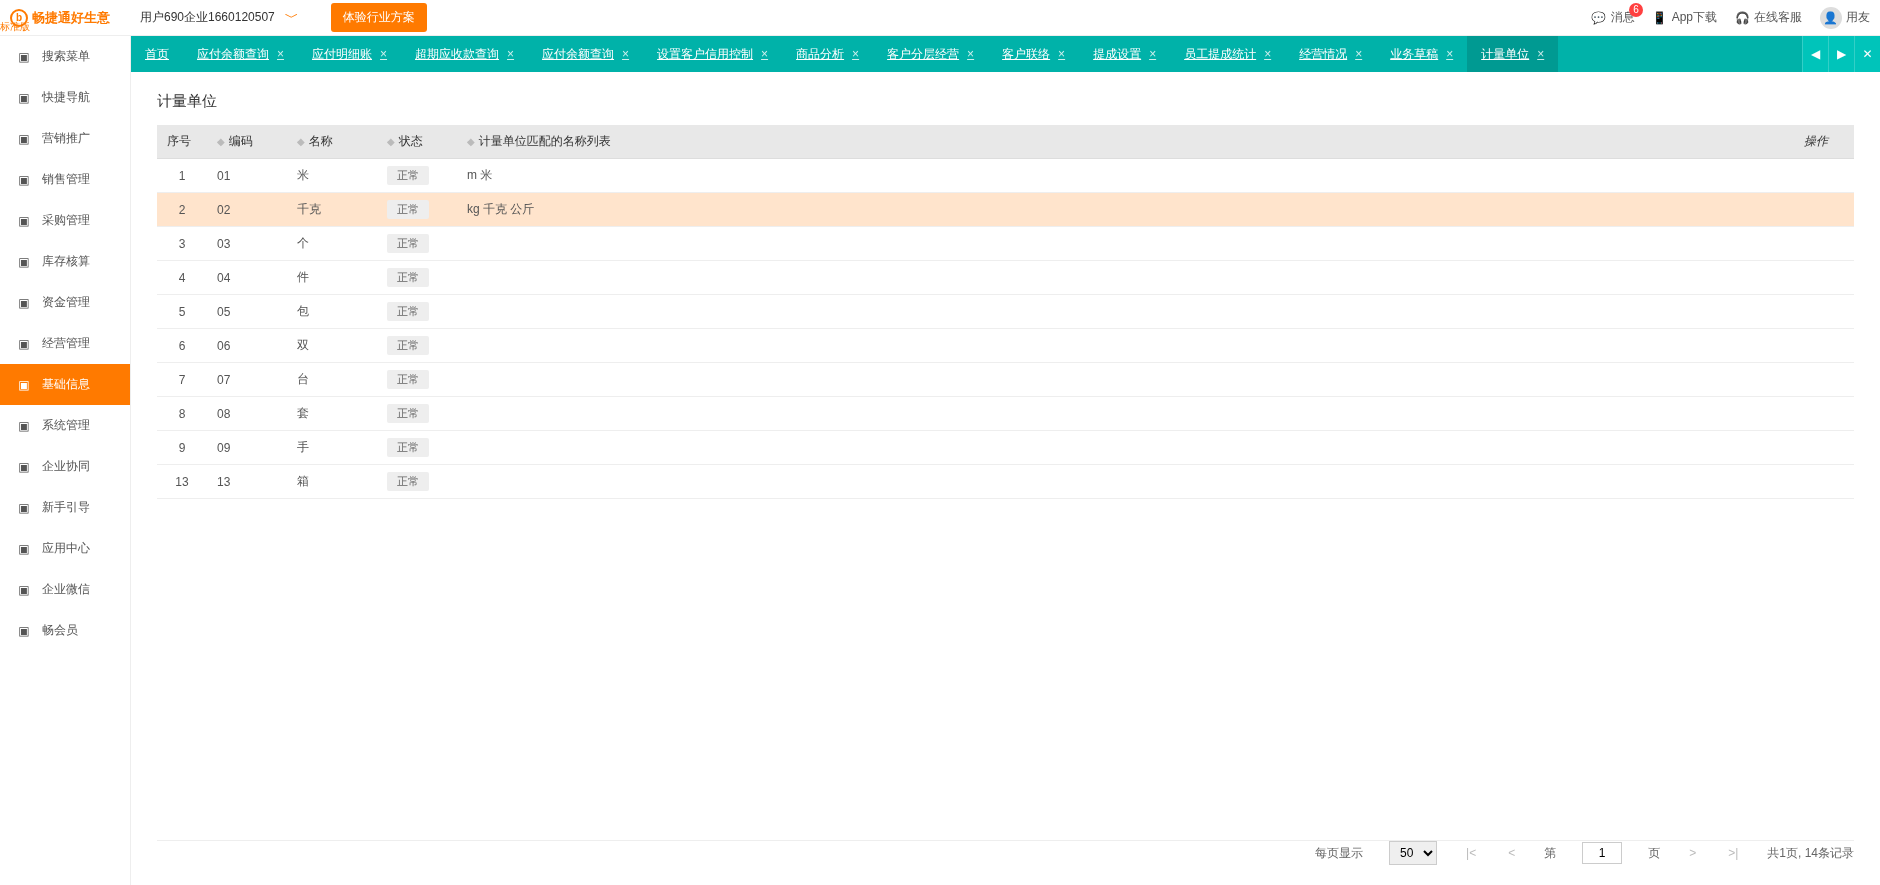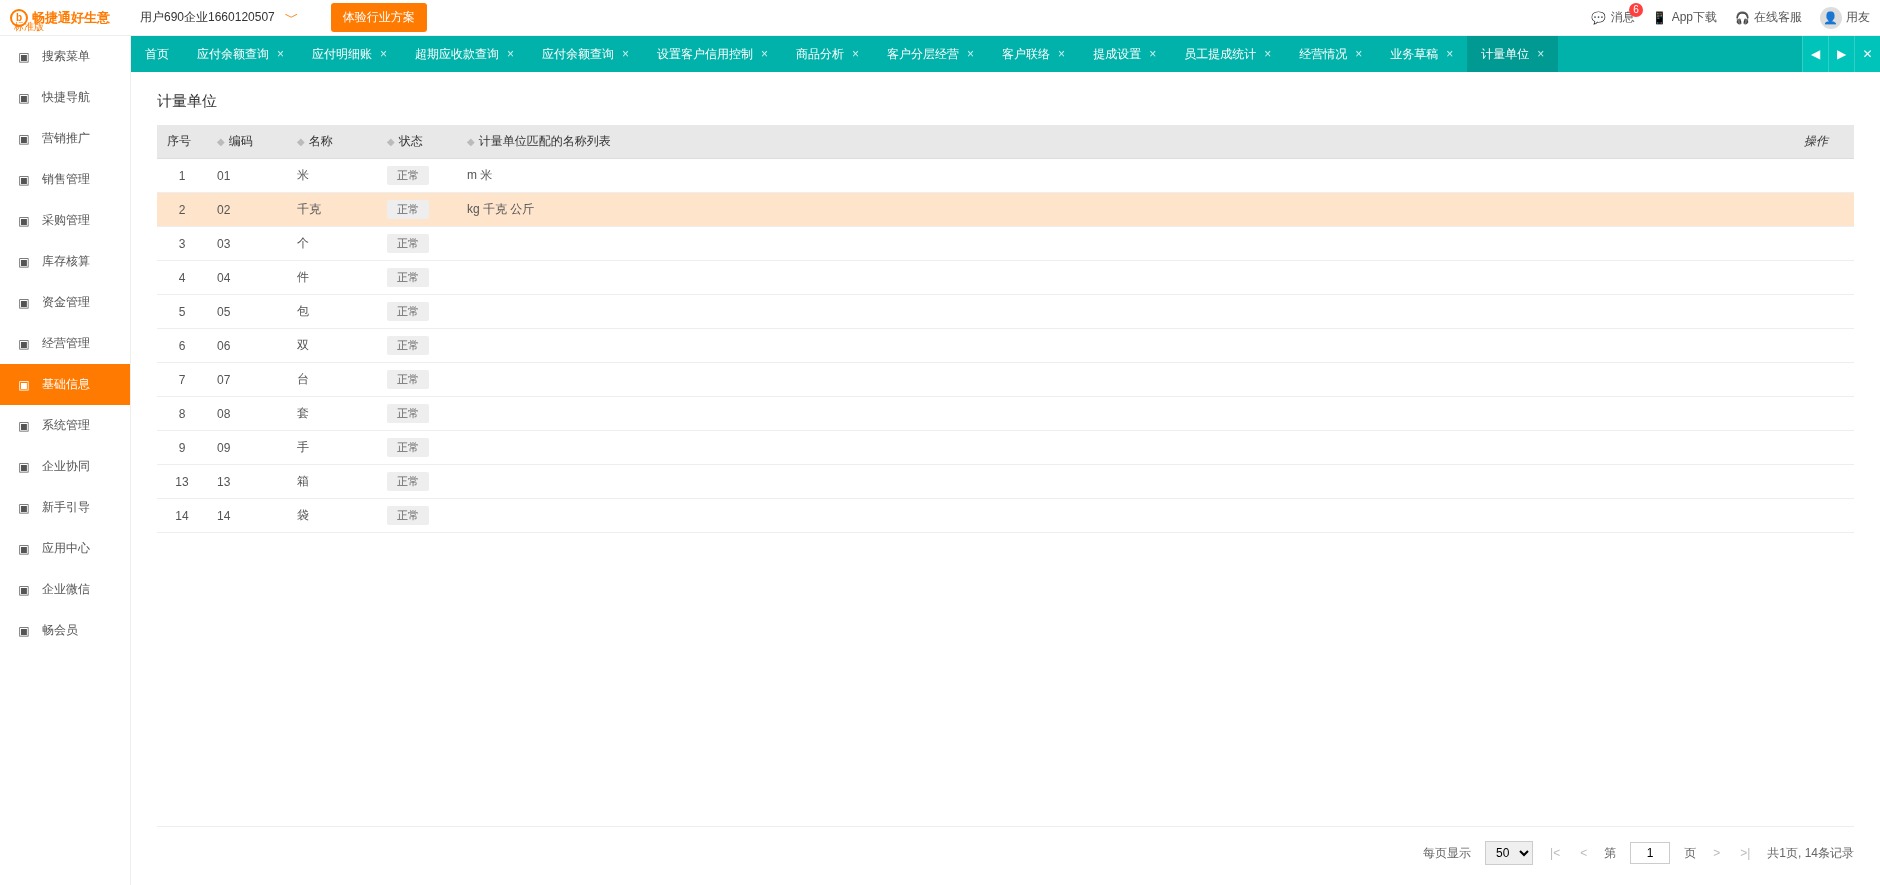--- a/index.html
+++ b/index.html
@@ -9,54 +9,54 @@
 .header { height:36px; display:flex; align-items:center; padding:0 10px; border-bottom:1px solid #eee; }
 .logo { display:flex; align-items:center; gap:4px; color:#ff7a00; font-weight:bold; font-size:13px; margin-right:30px; }
 .logo-icon { width:18px; height:18px; border:2px solid #ff7a00; border-radius:50%; display:flex; align-items:center; justify-content:center; font-size:10px; }
 .user-select { display:flex; align-items:center; gap:10px; cursor:pointer; color:#333; }
 .chevron { color:#ff7a00; font-size:14px; }
 .try-btn { margin-left:32px; background:#ff7a00; color:#fff; padding:6px 12px; border:none; border-radius:3px; cursor:pointer; font-size:12px; }
 .header-right { margin-left:auto; display:flex; align-items:center; gap:18px; color:#555; }
 .hbtn { display:flex; align-items:center; gap:4px; cursor:pointer; position:relative; }
 .badge { position:absolute; top:-6px; right:-8px; background:#ff4040; color:#fff; border-radius:8px; padding:0 4px; font-size:10px; line-height:14px; }
 .avatar { width:22px; height:22px; border-radius:50%; background:#ddd; display:flex; align-items:center; justify-content:center; }
-.sub-brand { position:absolute; top:20px; left:14px; color:#ff7a00; font-size:10px; }
+.sub-brand { position:absolute; top:20px; left:0; color:#ff7a00; font-size:10px; }
 
 
 .body { display:flex; height:calc(100vh - 36px); }
 .sidebar { width:131px; border-right:1px solid #eee; overflow-y:auto; }
 .side-item { display:flex; align-items:center; gap:10px; padding:12px 16px; cursor:pointer; color:#555; }
 .side-item.active { background:#ff7a00; color:#fff; }
 .s-icon { width:16px; height:16px; display:flex; align-items:center; justify-content:center; }
 
 
 .main { flex:1; display:flex; flex-direction:column; overflow:hidden; }
 .tabs { background:#00b2a9; display:flex; align-items:center; height:36px; color:#fff; overflow:hidden; }
-.tab { padding:12px 14px; height:100%; display:flex; align-items:center; gap:4px; cursor:pointer; white-space:nowrap; font-size:12px; }
+.tab { padding:12px 14px; height:100%; display:flex; align-items:center; gap:4px; cursor:pointer; white-space:nowrap; font-size:12px;text-decoration:underline; }
 .tab .x { margin-left:4px; opacity:.8; }
 .tab.active { background:#009a92; }
 .tab-nav { background:#00c4ba; width:26px; height:100%; display:flex; align-items:center; justify-content:center; cursor:pointer; border-left:1px solid rgba(255,255,255,.2); }
 
 
 .content { flex:1; padding:20px 26px; overflow:auto; display:flex; flex-direction:column; }
 .page-title { font-size:15px; color:#333; margin-bottom:14px; }
 .table { width:100%; border-collapse:collapse; }
 .table th { background:#e8e8e8; font-weight:normal; text-align:left; padding:8px 10px; font-size:12px; color:#333; border-bottom:1px solid #ddd; }
 .table th .sort { color:#bbb; margin-right:4px; font-size:10px; }
 .table td { padding:7px 10px; border-bottom:1px solid #eee; font-size:12px; color:#555; }
 .table tr.hl td { background:#ffe4cc; }
 .status-tag { background:#eee; padding:2px 10px; border-radius:2px; font-size:11px; color:#666; display:inline-block; }
 .col-idx { width:50px; text-align:center; }
 .col-code { width:80px; }
 .col-name { width:90px; }
 .col-status { width:80px; text-align:left; }
 .col-op { width:60px; text-align:center;font-style:italic; }
 
 
-.pager { margin-top:auto; padding-top:14px; display:flex; align-items:center; justify-content:flex-end; gap:14px; color:#666; border-top:1px solid #eee; }
+.pager { margin-top:auto; display:flex; align-items:center; justify-content:flex-end; gap:26px; color:#666; border-top:1px solid #eee; }
 .pager select, .pager input { border:1px solid #ccc; padding:3px 6px; font-size:12px; }
 .pager input { width:40px; text-align:center; }
 .pg-btn { cursor:pointer; color:#bbb; padding:0 3px; }
 </style>
 </head>
 <body>
 
 <div class="header">
   <div class="logo">
     <span class="logo-icon">b</span>
@@ -305,28 +305,20 @@
               <td class="col-op"></td>
             </tr>
             <tr>
               <td class="col-idx">13</td>
               <td class="col-code">13</td>
               <td class="col-name">箱</td>
               <td class="col-status"><span class="status-tag">正常</span></td>
               <td></td>
               <td class="col-op"></td>
             </tr>
-            <tr>
-              <td class="col-idx">14</td>
-              <td class="col-code">14</td>
-              <td class="col-name">袋</td>
-              <td class="col-status"><span class="status-tag">正常</span></td>
-              <td></td>
-              <td class="col-op"></td>
-            </tr>
           </tbody>
       </table>
 
       <div class="pager">
         <span>每页显示</span>
         <select>
           <option>50</option>
         </select>
         <span class="pg-btn">|&lt;</span>
         <span class="pg-btn">&lt;</span>

